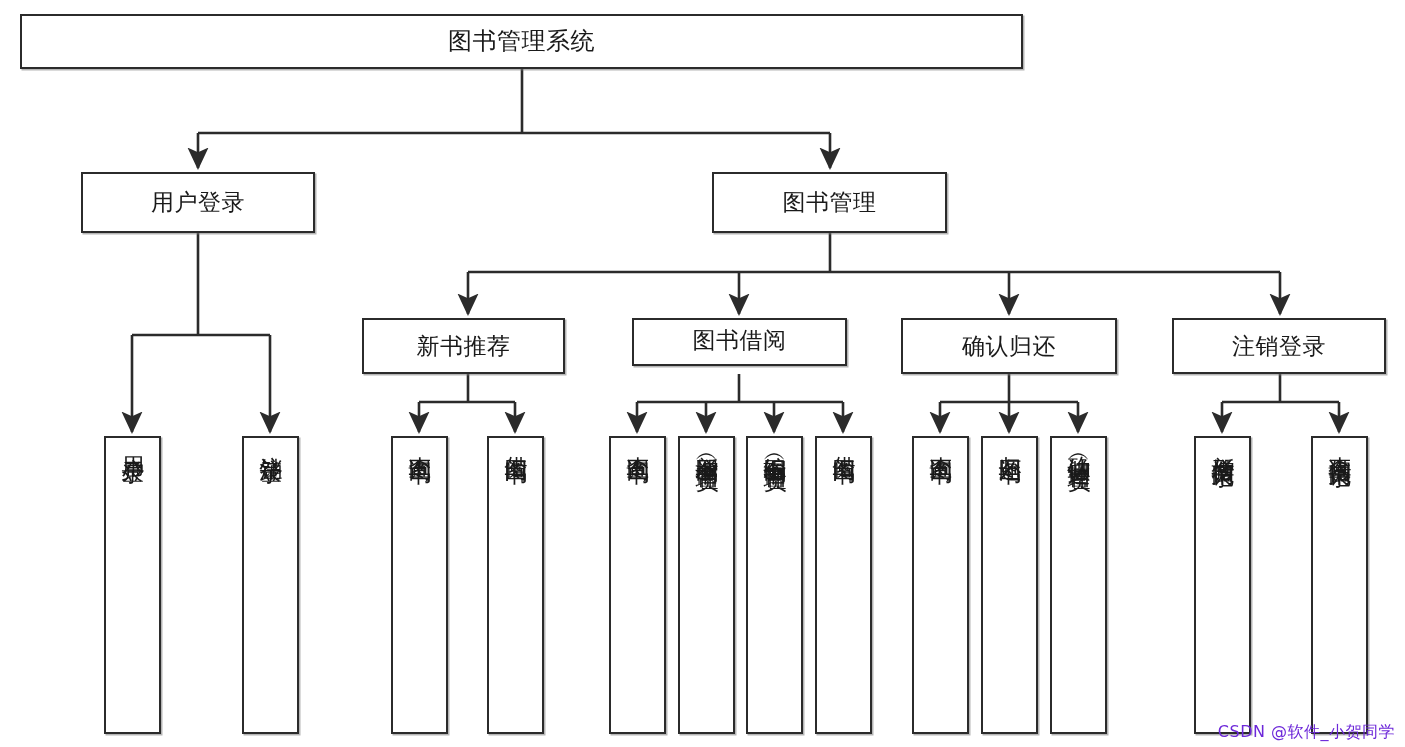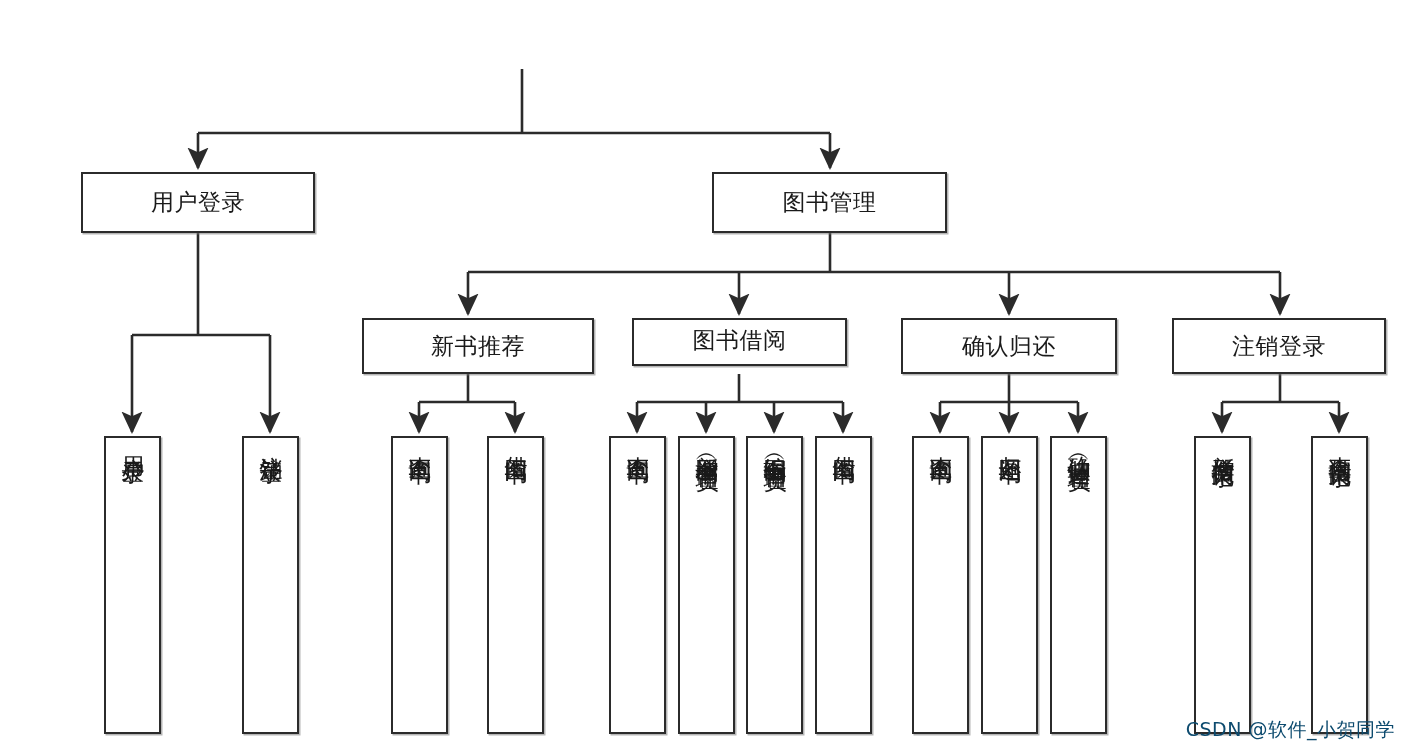--- a/index.html
+++ b/index.html
@@ -64,22 +64,22 @@
     text-orientation: upright;
     font-size: 23px;
     line-height: 1.12;
     letter-spacing: 2px;
     white-space: nowrap;
   }
   .watermark {
     position: absolute;
     right: 10px;
     bottom: 4px;
-    font-size: 19px;
-    color: #0c4a6e;
+    font-size: 16px;
+    color: #6d28d9;
     font-family: "DejaVu Sans", "Liberation Sans", sans-serif;
     letter-spacing: 0.5px;
     white-space: nowrap;
     user-select: none;
   }
 </style>
 </head>
 <body>
 
 <div id="diagram-root">
@@ -127,30 +127,33 @@
       <path d="M 1009 402 L 1009 432" marker-end="url(#arrow)"></path>
       <path d="M 1078 402 L 1078 432" marker-end="url(#arrow)"></path>
 
       <path d="M 1280 374 L 1280 402"></path>
       <path d="M 1222 402 L 1339 402"></path>
       <path d="M 1222 402 L 1222 432" marker-end="url(#arrow)"></path>
       <path d="M 1339 402 L 1339 432" marker-end="url(#arrow)"></path>
     </g>
   </svg>
 
+  <div class="node horiz root" style="left:20px; top:14px; width:1003px; height:55px;">
+    <span class="label">图书管理系统</span>
+  </div>
 
   <div class="node horiz" style="left:81px; top:172px; width:234px; height:61px;">
     <span class="label">用户登录</span>
   </div>
 
   <div class="node horiz" style="left:712px; top:172px; width:235px; height:61px;">
     <span class="label">图书管理</span>
   </div>
 
-  <div class="node horiz" style="left:362px; top:318px; width:232px; height:56px;">
+  <div class="node horiz" style="left:362px; top:318px; width:203px; height:56px;">
     <span class="label">新书推荐</span>
   </div>
 
   <div class="node horiz" style="left:632px; top:318px; width:215px; height:48px;font-family:Liberation Mono, monospace;">
     <span class="label">图书借阅</span>
   </div>
 
   <div class="node horiz" style="left:901px; top:318px; width:216px; height:56px;">
     <span class="label">确认归还</span>
   </div>

